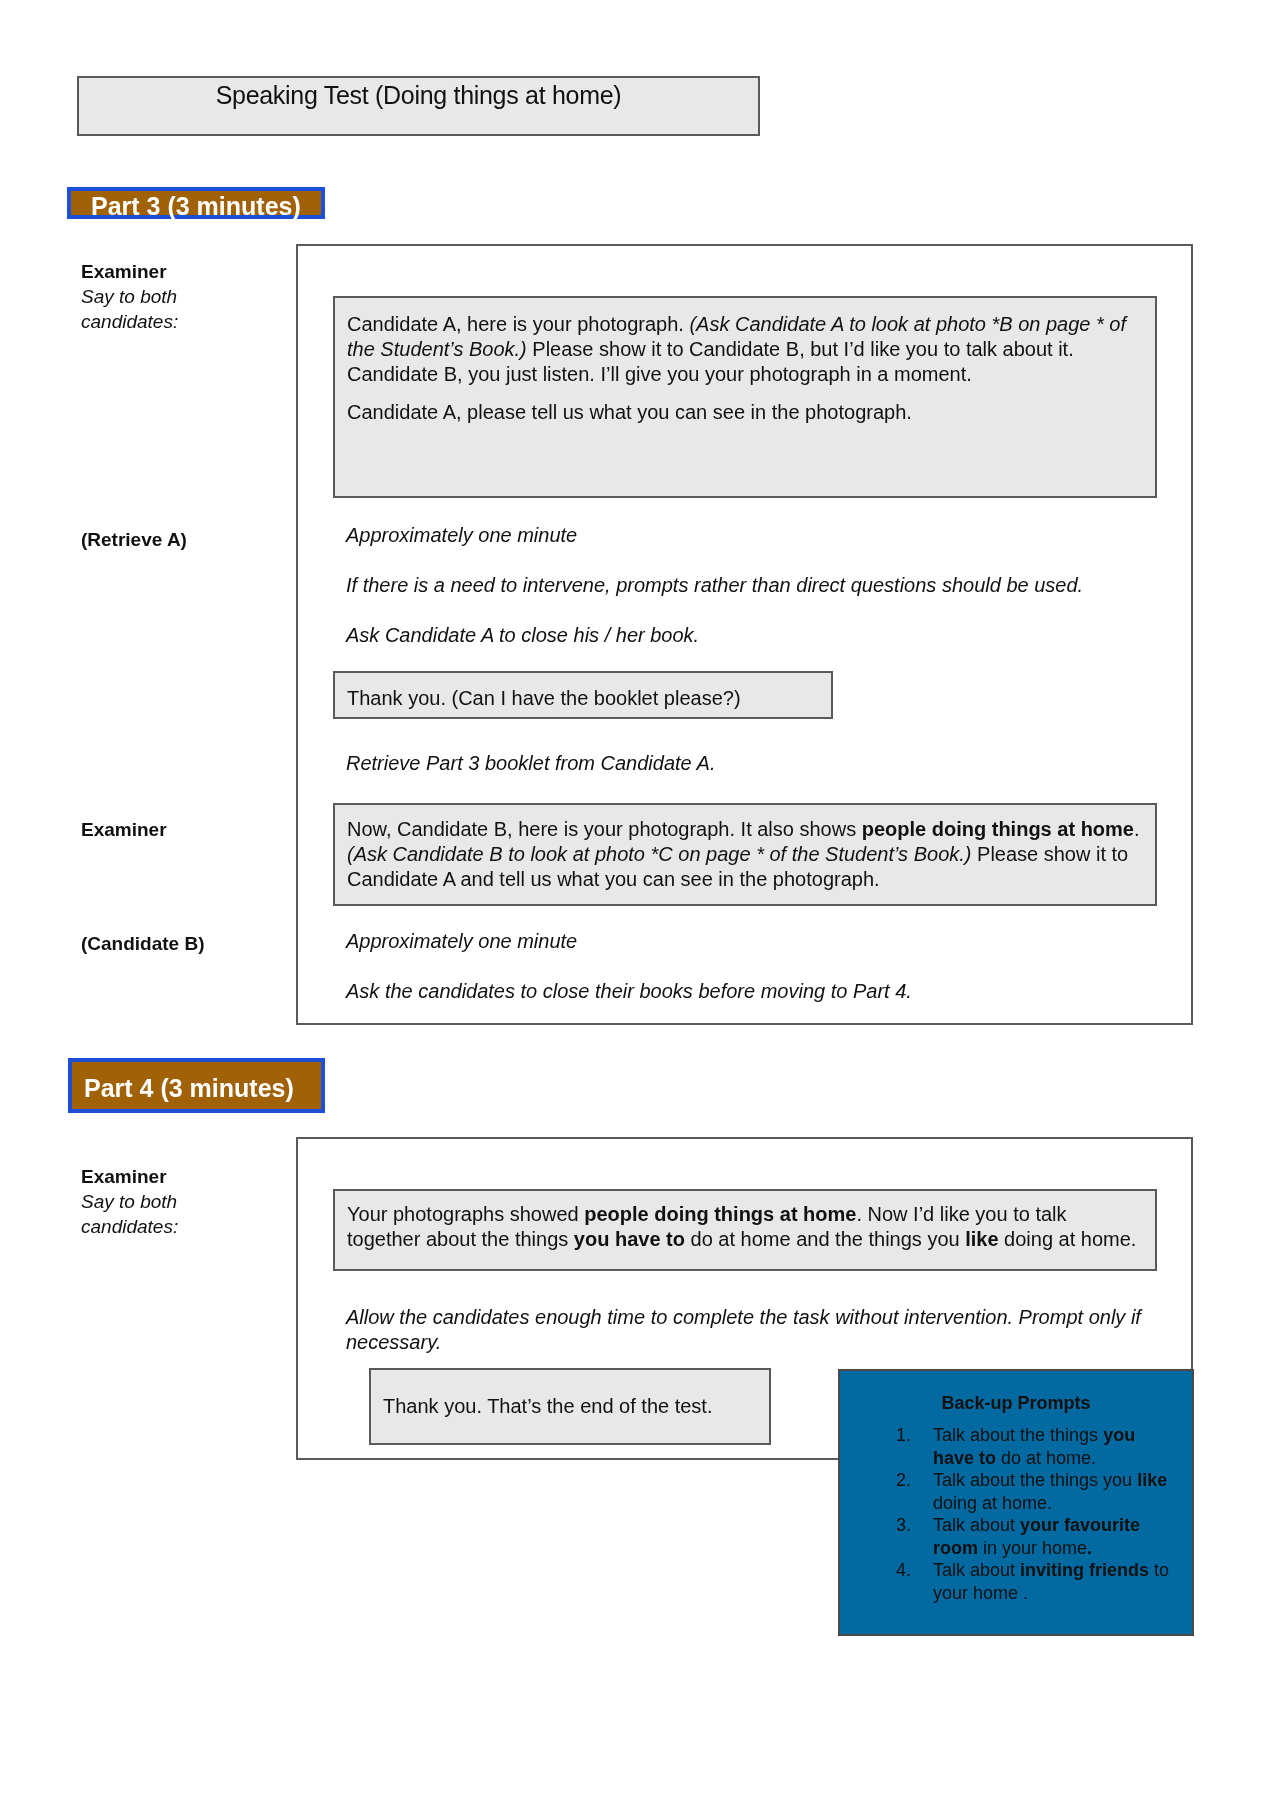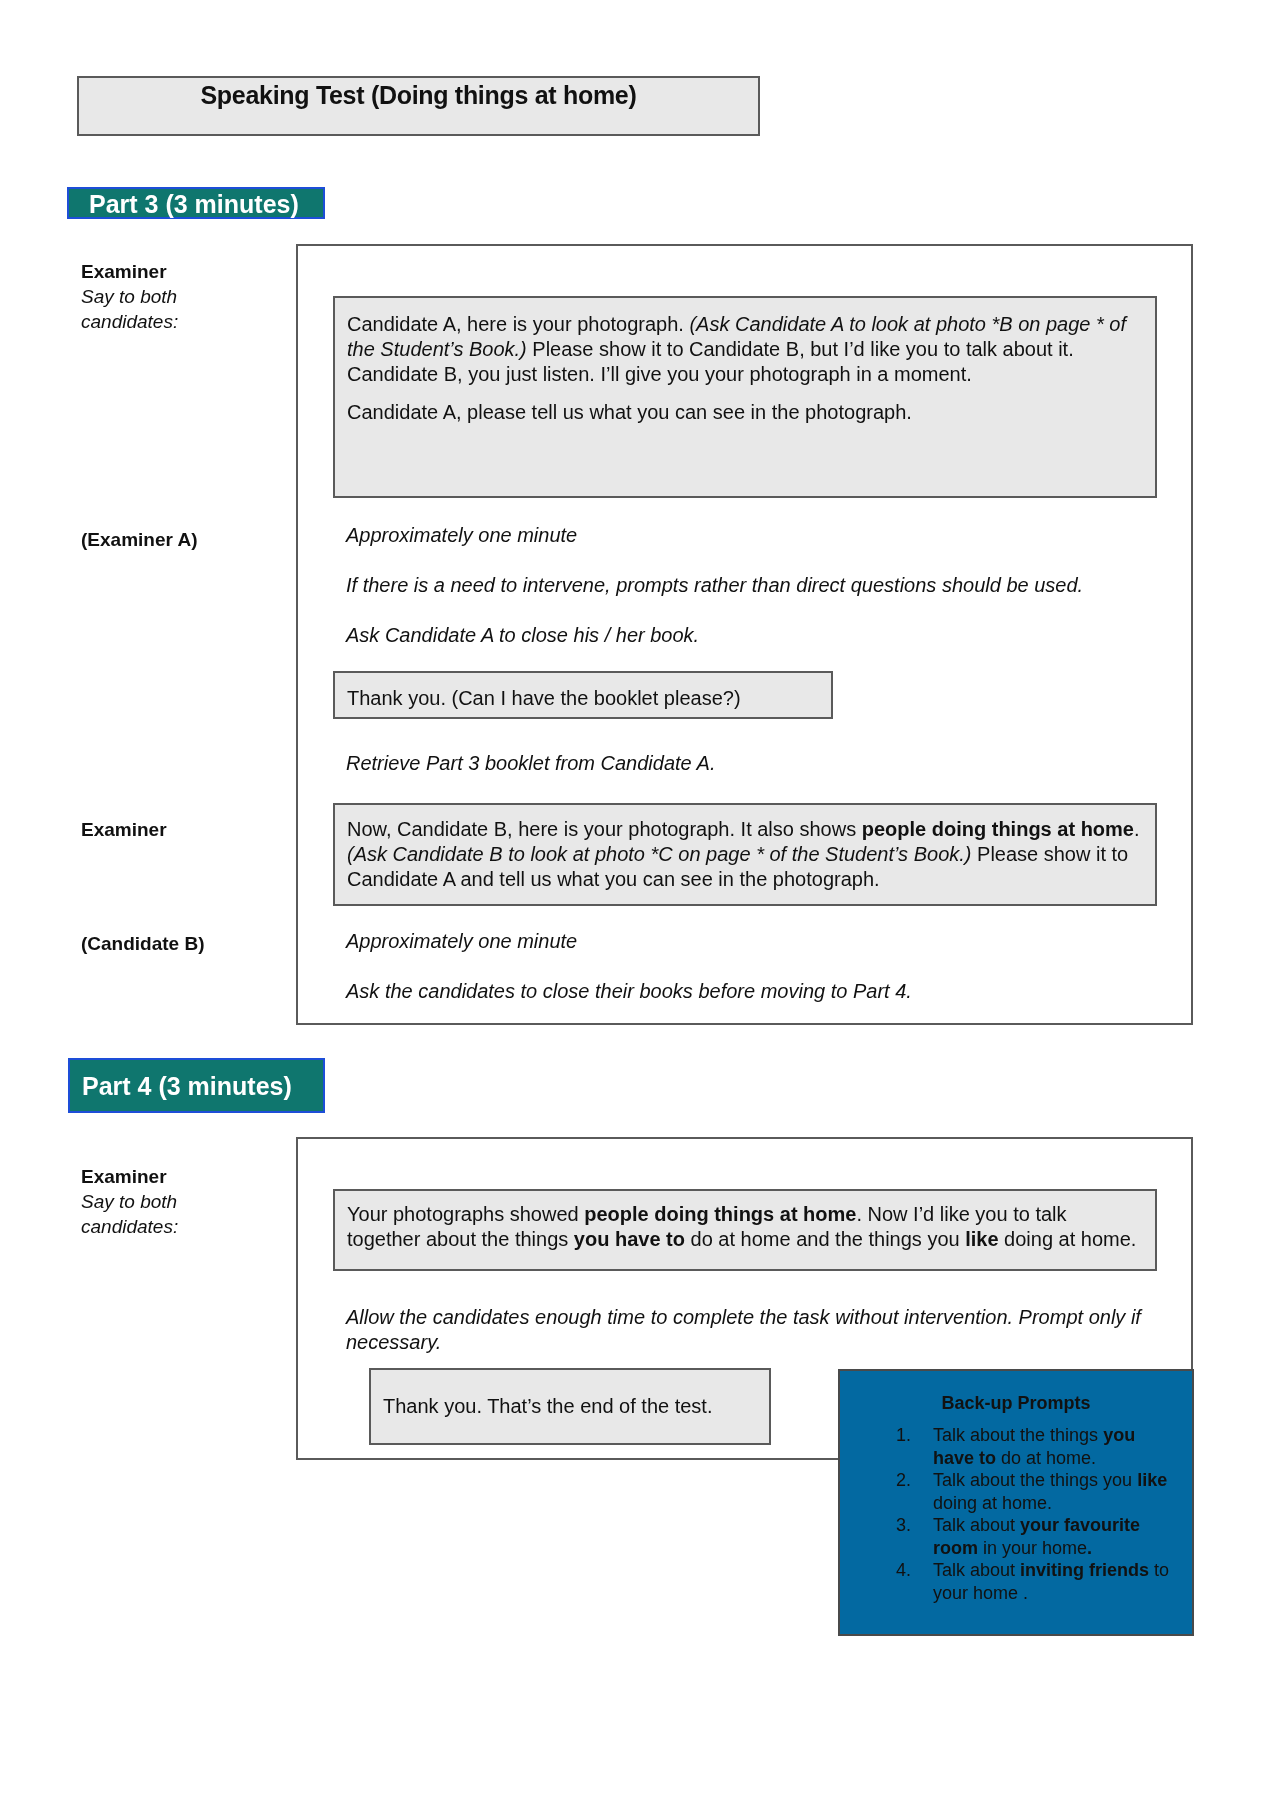--- a/index.html
+++ b/index.html
@@ -2,22 +2,22 @@
 <html><head>
 <meta charset="utf-8">
 <style>
   html, body { margin: 0; padding: 0; background: #ffffff; }
   body { width: 1280px; height: 1811px; position: relative; overflow: hidden;
          font-family: "Liberation Sans", "DejaVu Sans", sans-serif; color: #111; }
   .abs { position: absolute; }
   .title-box { left: 77px; top: 76px; width: 683px; height: 60px; background: #e8e8e8;
                border: 2px solid #5a5a5a; box-sizing: border-box; }
   .title-text { position: absolute; left: 0; right: 0; top: 3px; text-align: center;
-                font-size: 25px; font-weight: bold; letter-spacing: -0.3px; }
-  .part-header { background: #0f766e; border: 2px solid #1d4ed8; box-sizing: border-box;
+                font-size: 25px; font-weight: normal; letter-spacing: -0.3px; }
+  .part-header { background: #a16207; border: 4px solid #1d4ed8; box-sizing: border-box;
                  color: #fff; font-weight: bold; font-size: 25px; }
   .outer-box { border: 2px solid #5a5a5a; box-sizing: border-box; background: #fff; }
   .shaded { background: #e8e8e8; border: 2px solid #5a5a5a; box-sizing: border-box;
             font-size: 20px; line-height: 25px; padding: 10px 12px; }
   .shaded p { margin: 0 0 13px 0; }
   .shaded p:last-child { margin-bottom: 0; }
   .label { font-size: 19px; line-height: 25px; }
   .label b { font-weight: bold; }
   .label i { font-style: italic; display: block; }
   .note { font-size: 20px; font-style: italic; line-height: 25px; }
@@ -44,21 +44,21 @@
 </div>
 
 <div class="abs outer-box" style="left:296px;top:244px;width:897px;height:781px;"></div>
 
 <div class="abs shaded" style="left:333px;top:296px;width:824px;height:202px;padding-top:14px;">
   <p><span>Candidate A, here is your photograph. </span><i>(Ask Candidate A to look at photo *B on page * of the Student’s Book.)</i><span> Please show it to Candidate B, but I’d like you to talk about it.  Candidate B, you just listen. I’ll give you your photograph in a moment.</span></p>
   <p>Candidate A, please tell us what you can see in the photograph.</p>
 </div>
 
 <div class="abs label" style="left:81px;top:527px;">
-  <b>(Examiner A)</b>
+  <b>(Retrieve A)</b>
 </div>
 
 <div class="abs note" style="left:346px;top:523px;">Approximately one minute</div>
 <div class="abs note" style="left:346px;top:573px;">If there is a need to intervene, prompts rather than direct questions should be used.</div>
 <div class="abs note" style="left:346px;top:623px;">Ask Candidate A to close his / her book.</div>
 
 <div class="abs shaded" style="left:333px;top:671px;width:500px;height:48px;padding-top:13px;">
   <span>Thank you. (Can I have the booklet please?)</span>
 </div>
 

